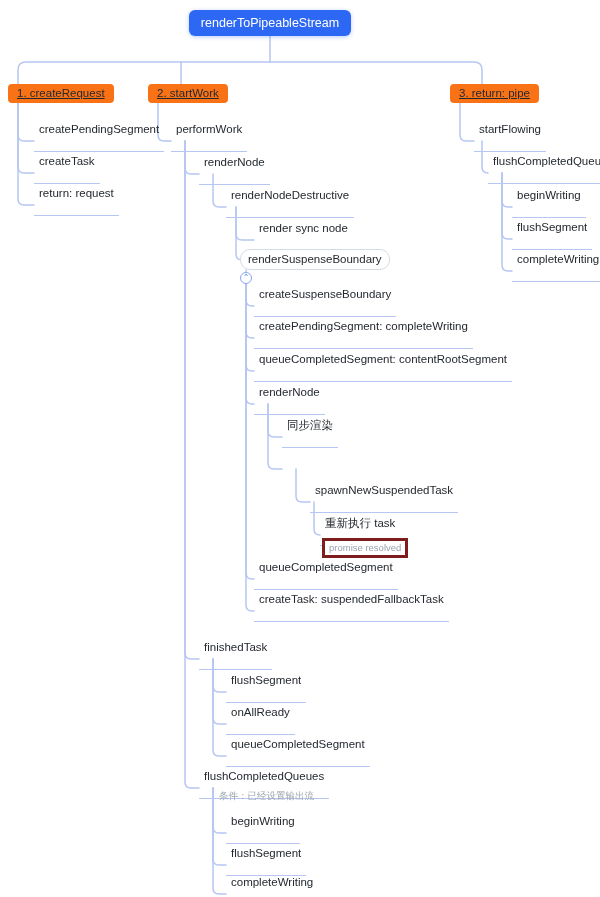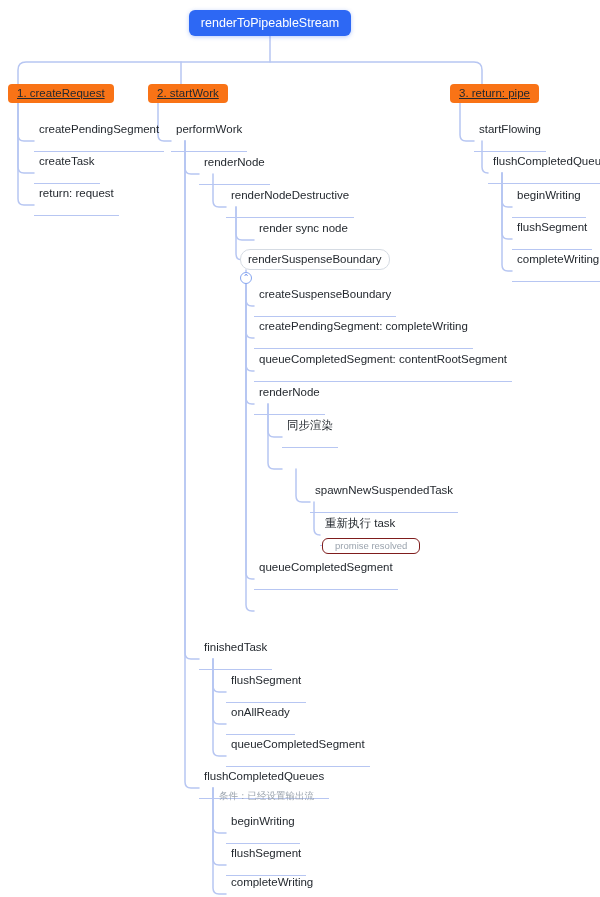--- a/index.html
+++ b/index.html
@@ -35,21 +35,21 @@
     position: absolute; left: 240px; top: 272px; width: 12px; height: 12px;
     border: 1.3px solid #87a6f0; border-radius: 50%; background: #fff;
     color: #5b83ea; font-size: 8px; line-height: 9px; text-align: center;
     cursor: pointer;
   }
   .note {
     position: absolute; font-size: 9.5px; color: #9aa3ad; line-height: 12px;
     white-space: nowrap;
   }
   .note-boxed {
-    border: 1px solid #7f1d1d; border-radius: 6px; padding: 1px 12px; background: #fff;
+    border: 3px solid #7f1d1d; border-radius: 0; padding: 1px 4px; background: #fff;
   }
 </style>
 </head>
 <body>
 
 <div class="canvas">
 
   <svg class="links" width="600" height="897" viewBox="0 0 600 897" aria-hidden="true">
     <g fill="none" stroke="#b7c6f2" stroke-width="1.5" stroke-linecap="round">
       <path d="M270,36 V62"></path>
@@ -112,20 +112,21 @@
   <div class="node" style="left:254px;top:319px">createPendingSegment: completeWriting</div>
   <div class="node" style="left:254px;top:352px">queueCompletedSegment: contentRootSegment</div>
   <div class="node" style="left:254px;top:385px">renderNode</div>
 
   <div class="node" style="left:282px;top:418px">同步渲染</div>
   <div class="node" style="left:310px;top:483px">spawnNewSuspendedTask</div>
   <div class="node" style="left:320px;top:516px">重新执行 task</div>
   <div class="note note-boxed" style="left:322px;top:538px">promise resolved</div>
 
   <div class="node" style="left:254px;top:560px">queueCompletedSegment</div>
+  <div class="node" style="left:254px;top:592px">createTask: suspendedFallbackTask</div>
 
   <div class="node" style="left:199px;top:640px">finishedTask</div>
   <div class="node" style="left:226px;top:673px">flushSegment</div>
   <div class="node" style="left:226px;top:705px">onAllReady</div>
   <div class="node" style="left:226px;top:737px">queueCompletedSegment</div>
 
   <div class="node" style="left:199px;top:769px">flushCompletedQueues</div>
   <div class="note" style="left:219px;top:790px">条件：已经设置输出流</div>
   <div class="node" style="left:226px;top:814px">beginWriting</div>
   <div class="node" style="left:226px;top:846px">flushSegment</div>

